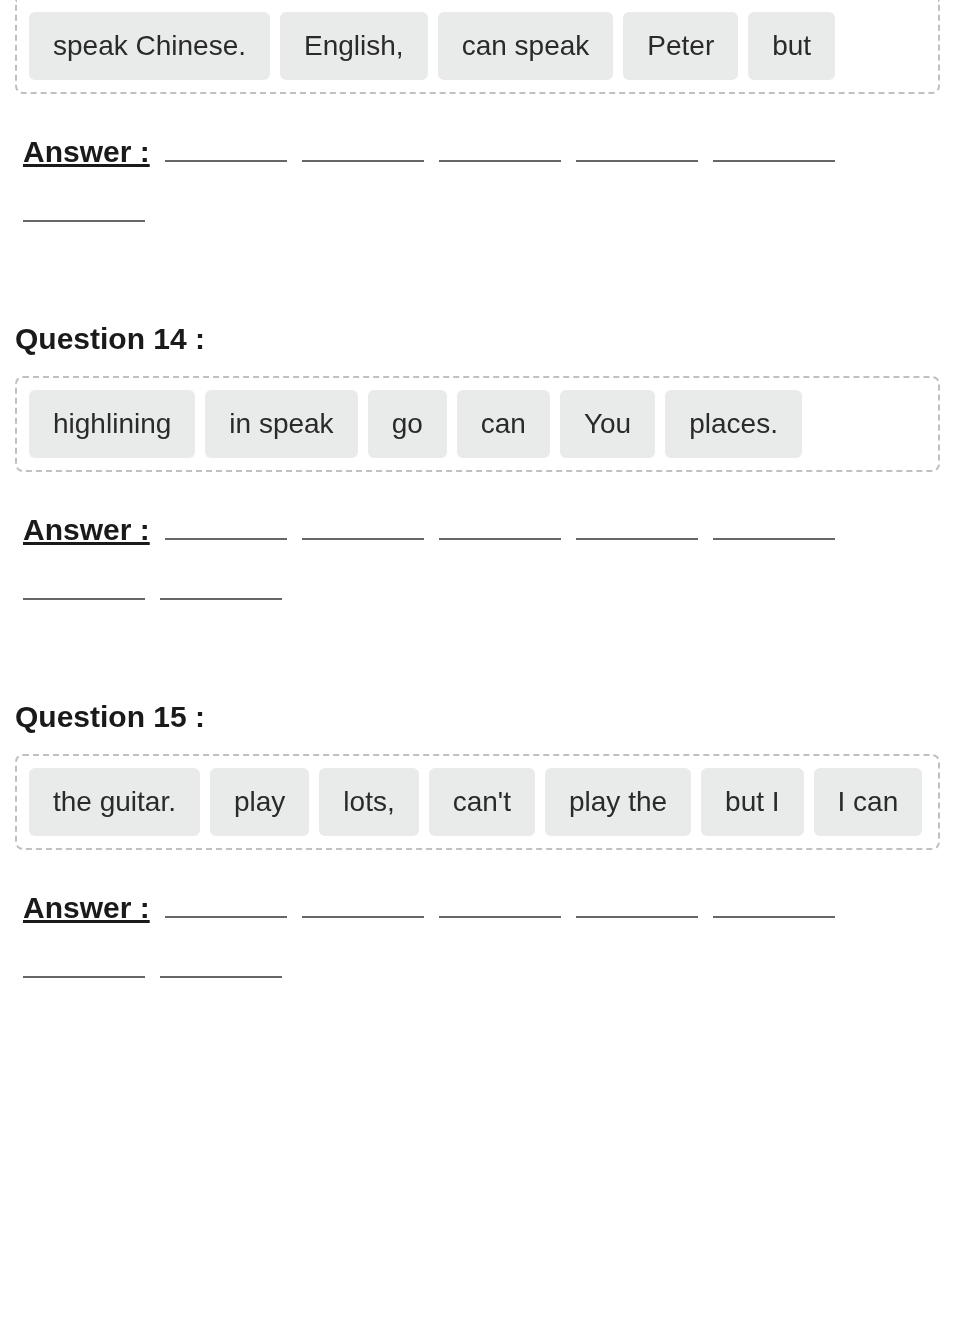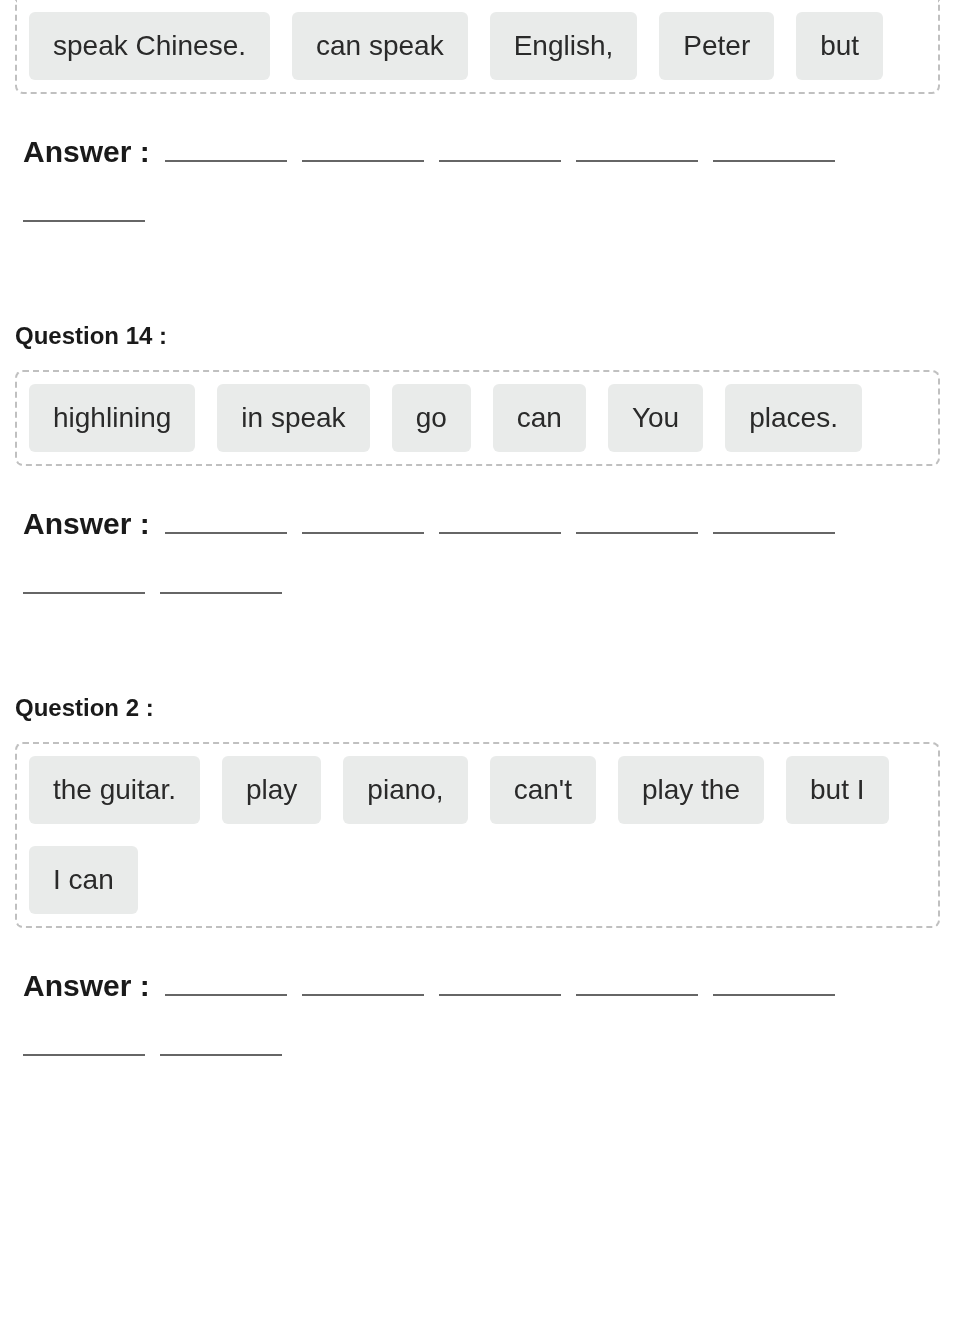--- a/index.html
+++ b/index.html
@@ -11,51 +11,52 @@
       font-family: Arial, Helvetica, sans-serif;
       background: #ffffff;
       width: 955px;
       padding: 0 15px;
       color: #1a1a1a;
     }
     .question-block {
       margin-bottom: 100px;
     }
     .question-title {
-      font-size: 24px;
+      font-size: 30px;
       font-weight: bold;
       color: #1a1a1a;
       margin-bottom: 20px;
       margin-top: 30px;
     }
     .chips-container {
       border: 2px dashed #c0c0c0;
       border-radius: 8px;
       padding: 12px;
       display: flex;
       flex-wrap: wrap;
-      gap: 22px;
+      gap: 10px;
     }
     .chip {
       background: #e9ebea;
       padding: 18px 24px;
       border-radius: 6px;
       font-size: 28px;
       color: #2a2a2a;
       display: inline-block;
       cursor: grab;
       user-select: none;
     }
     .answer-row {
       display: flex;
       align-items: baseline;
       flex-wrap: wrap;
       gap: 15px;
       margin-top: 30px;
       padding: 0 8px;
+      text-decoration: underline;
     }
     .answer-label {
       font-size: 30px;
       font-weight: bold;
       color: #1a1a1a;
     }
     .answer-blank {
       display: inline-block;
       width: 122px;
       height: 38px;
@@ -66,22 +67,22 @@
       border-top-left-radius: 0;
       border-top-right-radius: 0;
     }
   </style>
 </head>
 <body>
 
 <div class="question-block">
   <div class="chips-container first-chips">
     <span class="chip">speak Chinese.</span>
+    <span class="chip">English,</span>
     <span class="chip">can speak</span>
-    <span class="chip">English,</span>
     <span class="chip">Peter</span>
     <span class="chip">but</span>
   </div>
   <div class="answer-row">
     <span class="answer-label">Answer :</span>
     <span class="answer-blank"></span>
     <span class="answer-blank"></span>
     <span class="answer-blank"></span>
     <span class="answer-blank"></span>
     <span class="answer-blank"></span>
@@ -105,25 +106,25 @@
     <span class="answer-blank"></span>
     <span class="answer-blank"></span>
     <span class="answer-blank"></span>
     <span class="answer-blank"></span>
     <span class="answer-blank"></span>
     <span class="answer-blank"></span>
   </div>
 </div>
 
 <div class="question-block">
-  <div class="question-title">Question 2 :</div>
+  <div class="question-title">Question 15 :</div>
   <div class="chips-container">
     <span class="chip">the guitar.</span>
     <span class="chip">play</span>
-    <span class="chip">piano,</span>
+    <span class="chip">lots,</span>
     <span class="chip">can't</span>
     <span class="chip">play the</span>
     <span class="chip">but I</span>
     <span class="chip">I can</span>
   </div>
   <div class="answer-row">
     <span class="answer-label">Answer :</span>
     <span class="answer-blank"></span>
     <span class="answer-blank"></span>
     <span class="answer-blank"></span>

